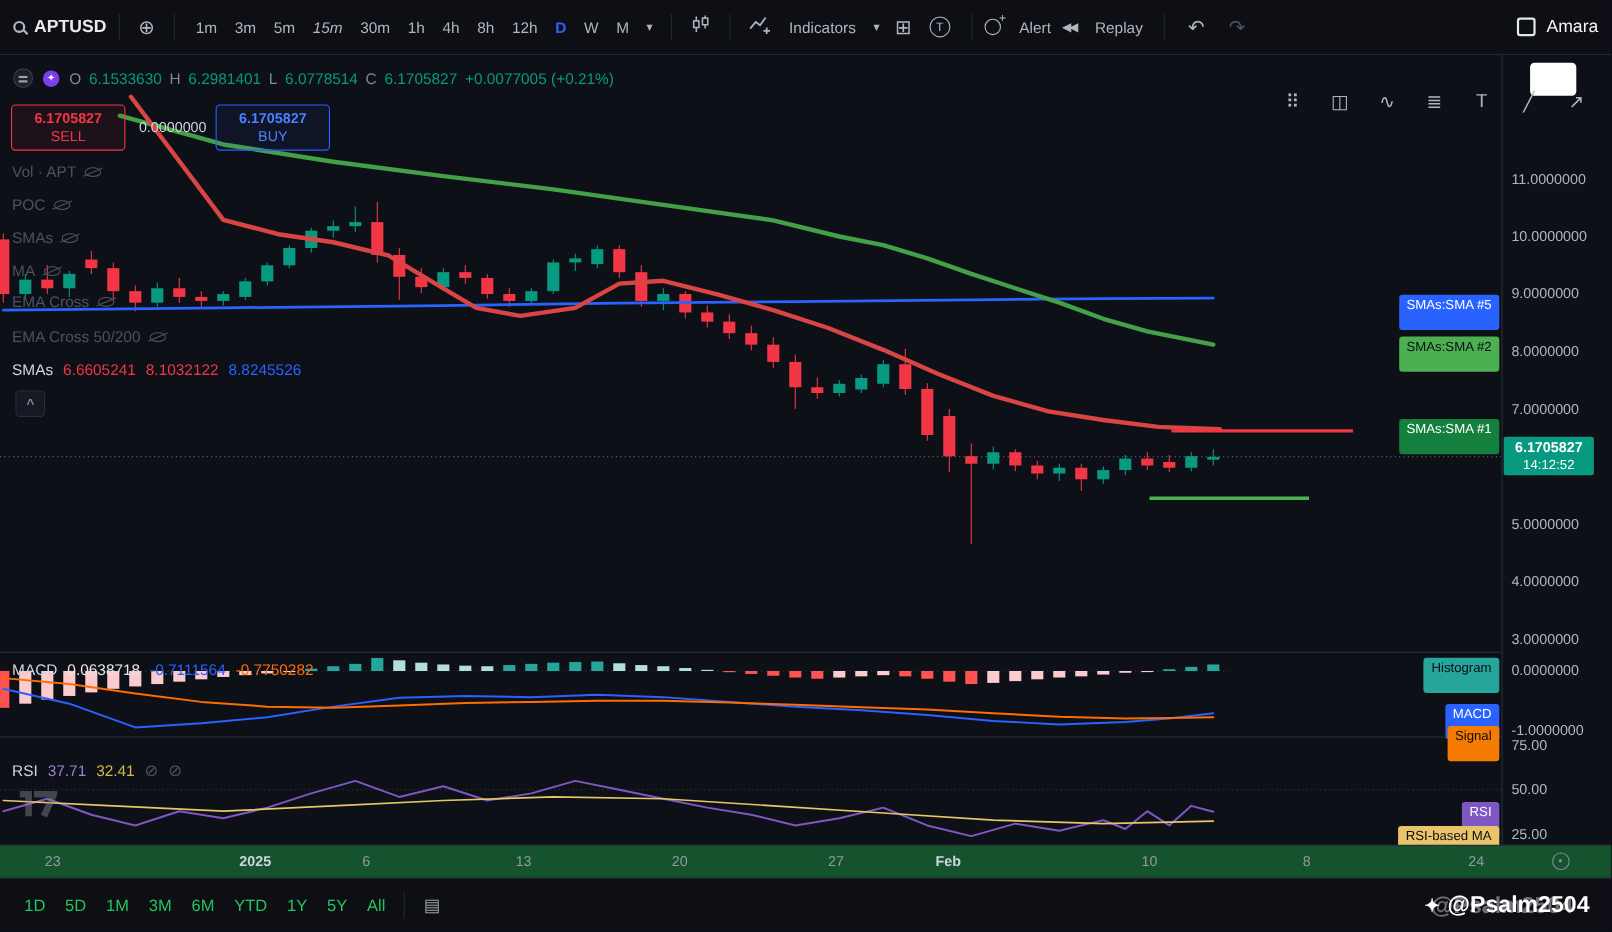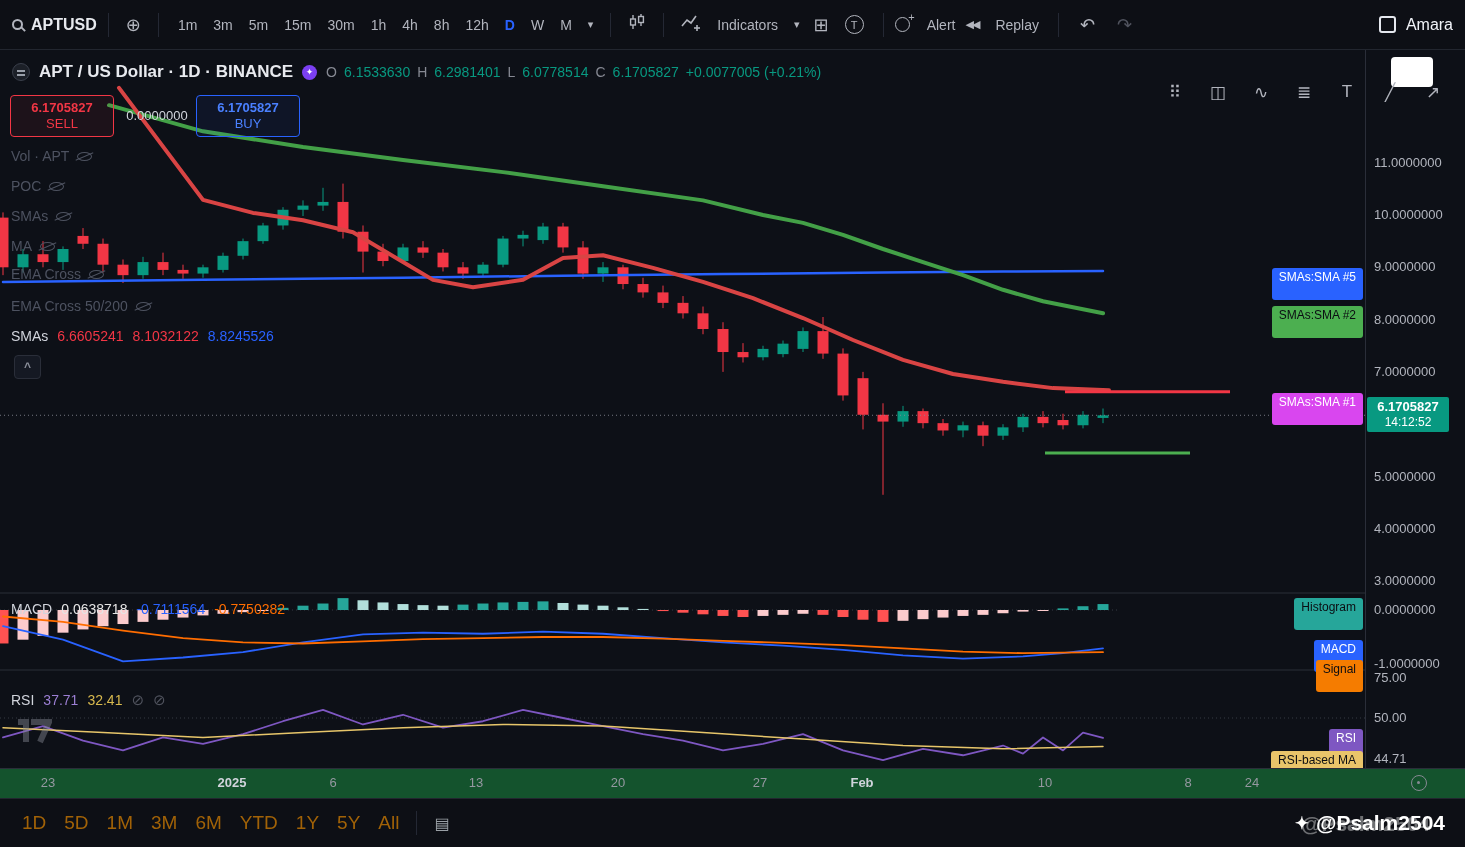--- a/index.html
+++ b/index.html
@@ -62,21 +62,21 @@
   .v-purple{color:#9c7fd4}.v-yellow{color:#d8b94e}
   .slashcircle{color:#50535e;font-size:15px}
   #collapse-btn{position:absolute;left:14px;top:305px;width:27px;height:24px;background:#151923;border:1px solid #2a2e39;
     border-radius:4px;color:#8b8f9a;display:flex;align-items:center;justify-content:center;font-size:12px;font-weight:bold;z-index:4;cursor:pointer}
 
   
   .badge{position:absolute;right:2px;height:32px;line-height:19px;padding:0 7px;font-size:12px;border-radius:3px;
     white-space:nowrap;z-index:4}
   #b-sma5{top:218px;background:#2962ff;color:#fff}
   #b-sma2{top:256px;background:#4caf50;color:#0b0d12}
-  #b-sma1{top:343px;background:#d946ef;color:#fff}
+  #b-sma1{top:331px;background:#15803d;color:#fff}
   #b-hist{top:548px;background:#26a69a;color:#0b0d12}
   #b-macd{top:590px;background:#2962ff;color:#fff}
   #b-signal{top:610px;background:#f57c00;color:#0b0d12}
   #b-rsi{top:679px;background:#7e57c2;color:#fff}
   #b-rsima{top:701px;background:#e9c46a;color:#0b0d12}
 
   
   #tv-logo{position:absolute;left:16px;top:664px;z-index:3;opacity:.45}
 
   
@@ -95,42 +95,42 @@
 
   
   #time-axis{height:30px;flex:0 0 auto;position:relative;background:#14532d;border-top:1px solid #2a2e39}
   .t-tick{position:absolute;top:6px;transform:translateX(-50%);font-size:13px;color:#9598a1;white-space:nowrap}
   .t-tick.major{color:#d1d4dc;font-weight:bold}
   #ta-icon{position:absolute;right:38px;top:6px;width:16px;height:16px;border:1.5px solid #868993;border-radius:50%;cursor:pointer}
   #ta-icon::after{content:"";position:absolute;left:5px;top:5px;width:3px;height:3px;background:#868993;border-radius:50%}
 
   
   #bottombar{height:49px;flex:0 0 auto;display:flex;align-items:center;background:#0d0f15;border-top:1px solid #22262f;padding:0 14px}
-  .range-btn{color:#a16207;font-size:19px;padding:5px 8px;border-radius:4px;cursor:pointer}
+  .range-btn{color:#22c55e;font-size:15px;padding:5px 8px;border-radius:4px;cursor:pointer}
   .cal-icon{color:#9aa0a6;font-size:16px;padding:0 8px;cursor:pointer}
   #watermark{margin-left:auto;font-size:21px;font-weight:bold;color:#fff;display:flex;align-items:center;gap:7px;
     text-shadow:-15px 1px 0 rgba(255,255,255,.4);padding-right:6px}
   #watermark .star{font-size:17px;text-shadow:none}
 </style>
 </head>
 <body>
 
 <div id="app">
 
   <header id="topbar">
     <span class="magnifier"></span>
     <span id="symbol-name">APTUSD</span>
     <span class="tb-sep"></span>
     <span class="glyph">⊕</span>
     <span class="tb-sep"></span>
     <span id="tf-group" style="display:flex;align-items:center">
         <div class="tb-btn" style="display: inline-block;">1m</div>
         <div class="tb-btn" style="display: inline-block;">3m</div>
         <div class="tb-btn" style="display: inline-block;">5m</div>
-        <div class="tb-btn" style="display: inline-block;">15m</div>
+        <div class="tb-btn" style="display: inline-block; font-style: italic;">15m</div>
         <div class="tb-btn" style="display: inline-block;">30m</div>
         <div class="tb-btn" style="display: inline-block;">1h</div>
         <div class="tb-btn" style="display: inline-block;">4h</div>
         <div class="tb-btn" style="display: inline-block;">8h</div>
         <div class="tb-btn" style="display: inline-block;">12h</div>
         <div class="tb-btn active" style="display: inline-block;">D</div>
         <div class="tb-btn" style="display: inline-block;">W</div>
         <div class="tb-btn" style="display: inline-block;">M</div>
       </span>
     <span class="glyph" style="font-size:11px">▾</span>
@@ -353,21 +353,20 @@
           <rect x="1077.5" y="556.22" width="11" height="3.7799999999999727" fill="#26a69a"></rect>
           <rect x="1097.5" y="554.06" width="11" height="5.940000000000055" fill="#26a69a"></rect>
           <polyline points="3,576.2 63,589.7 123,611.3 183,607.52 243,602.12 303,592.4 363,584.3 423,582.68 483,583.76 543,581.6 603,583.76 663,588.08 723,592.4 783,595.64 843,599.96 903,605.36 963,608.6 1023,606.44 1063,603.2 1103,598.34" fill="none" stroke="#2962ff" stroke-width="1.8" stroke-linejoin="round" stroke-linecap="round"></polyline>
           <polyline points="3,566.48 63,571.88 123,580.52 183,588.08 243,592.4 303,593.48 363,591.32 423,589.16 483,588.08 543,587 603,587 663,588.62 723,590.78 783,592.94 843,595.1 903,598.34 963,601.58 1023,603.2 1063,602.66 1103,602.12" fill="none" stroke="#ff6d00" stroke-width="1.8" stroke-linejoin="round" stroke-linecap="round"></polyline>
           <polyline points="3,687.44 43,676.1 83,690.68 123,700.4 163,687.44 203,693.92 243,684.2 283,671.24 323,659.9 363,674.48 403,664.76 443,677.72 483,671.24 523,659.9 563,668 603,676.1 643,684.2 683,690.68 723,700.4 763,693.92 803,684.2 843,700.4 883,710.12 923,698.78 963,705.26 1003,695.54 1023,703.64 1043,687.44 1063,700.4 1083,682.58 1103,687.9098" fill="none" stroke="#7e57c2" stroke-width="1.8" stroke-linejoin="round" stroke-linecap="round"></polyline>
           <polyline points="3,677.72 103,682.58 203,687.44 303,682.58 403,677.72 503,674.48 603,676.1 703,682.58 803,689.06 903,695.54 1003,698.78 1103,696.4958" fill="none" stroke="#e7c66a" stroke-width="1.5" stroke-linejoin="round" stroke-linecap="round"></polyline>
         </svg>
 
       <div id="symbol-row">
         <span class="coin-logo"></span>
-        <span id="symbol-title">APT / US Dollar · 1D · BINANCE</span>
         <span class="purple-dot">✦</span>
         <span class="ohlc">
           <span class="k">O</span>
             <span class="v">6.1533630</span>
           <span class="k">H</span>
             <span class="v">6.2981401</span>
           <span class="k">L</span>
             <span class="v">6.0778514</span>
           <span class="k">C</span>
             <span class="v">6.1705827</span>
@@ -460,21 +459,21 @@
         <div class="ax-label" style="top: 209.3px;">9.0000000</div>
         <div class="ax-label" style="top: 261.6px;">8.0000000</div>
         <div class="ax-label" style="top: 313.9px;">7.0000000</div>
         <div class="ax-label" style="top: 418.5px;">5.0000000</div>
         <div class="ax-label" style="top: 470.8px;">4.0000000</div>
         <div class="ax-label" style="top: 523.1px;">3.0000000</div>
         <div class="ax-label" style="top: 552px;">0.0000000</div>
         <div class="ax-label" style="top: 606px;">-1.0000000</div>
         <div class="ax-label" style="top: 619.5px;">75.00</div>
         <div class="ax-label" style="top: 660px;">50.00</div>
-        <div class="ax-label" style="top: 700.5px;">44.71</div>
+        <div class="ax-label" style="top: 700.5px;">25.00</div>
       </div>
   </div>
 
   <div id="draw-toolbar">
     <span class="dt-icon">⠿</span>
     <span class="dt-icon">◫</span>
     <span class="dt-icon">∿</span>
     <span class="dt-icon">≣</span>
     <span class="dt-icon">T</span>
     <span class="dt-icon">╱</span>
@@ -486,21 +485,21 @@
     <span id="ta-icon"></span>
   <div class="t-tick" style="left: 48px;">23</div>
       <div class="t-tick major" style="left: 232px;">2025</div>
       <div class="t-tick" style="left: 333px;">6</div>
       <div class="t-tick" style="left: 476px;">13</div>
       <div class="t-tick" style="left: 618px;">20</div>
       <div class="t-tick" style="left: 760px;">27</div>
       <div class="t-tick major" style="left: 862px;">Feb</div>
       <div class="t-tick" style="left: 1045px;">10</div>
       <div class="t-tick" style="left: 1188px;">8</div>
-      <div class="t-tick" style="left: 1252px;">24</div>
+      <div class="t-tick" style="left: 1342px;">24</div>
     </div>
 
   <footer id="bottombar">
     <span id="ranges" style="display:flex;align-items:center;gap:2px">
         <div class="range-btn">1D</div>
         <div class="range-btn">5D</div>
         <div class="range-btn">1M</div>
         <div class="range-btn">3M</div>
         <div class="range-btn">6M</div>
         <div class="range-btn">YTD</div>

